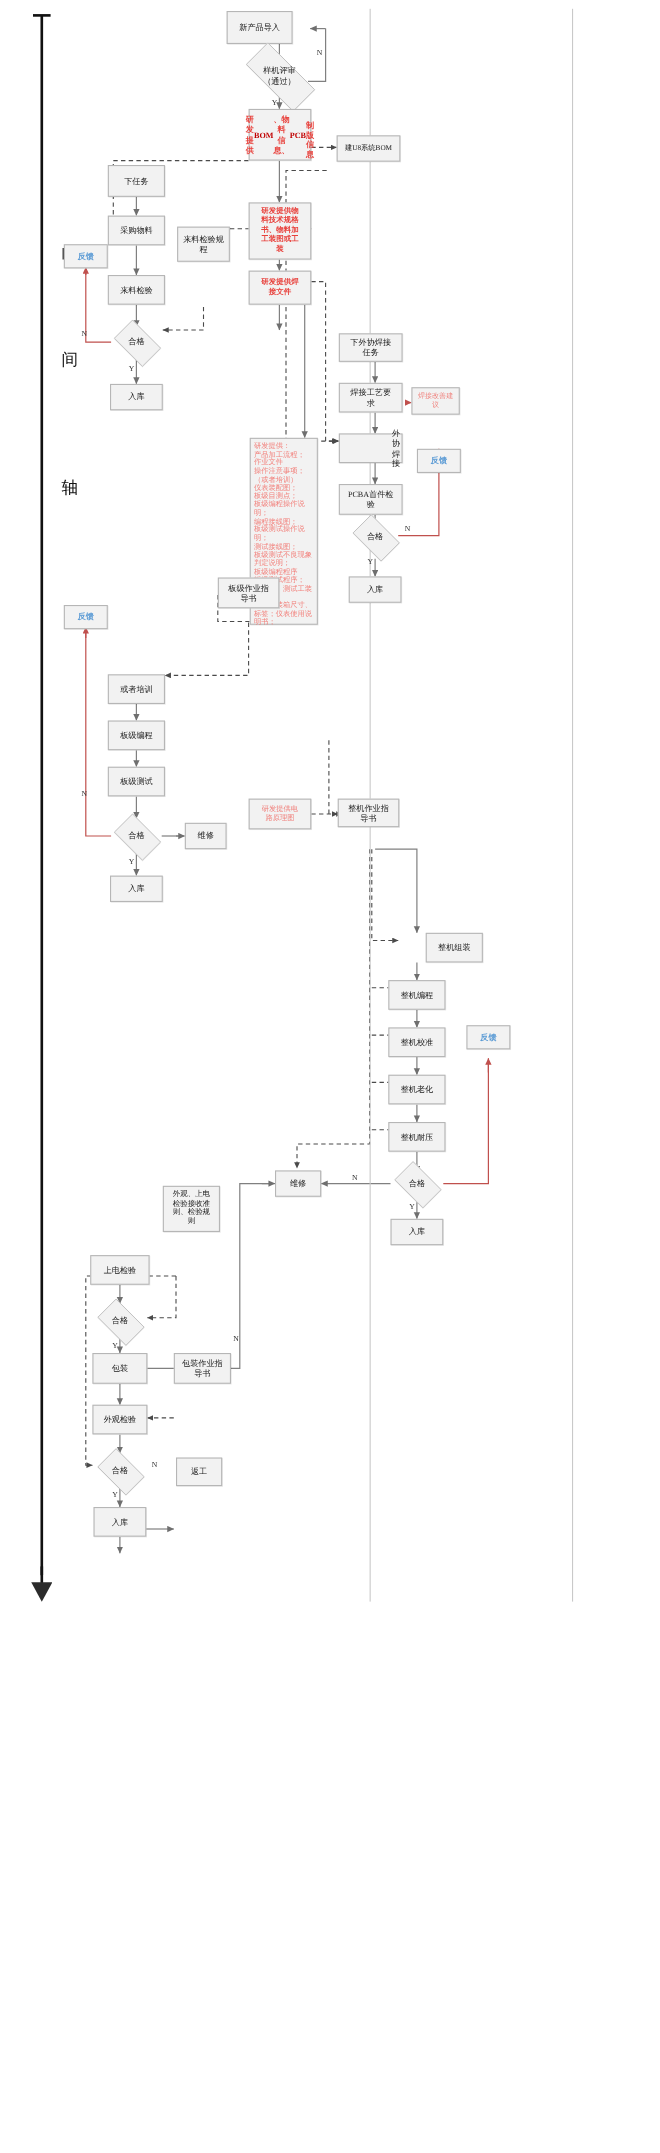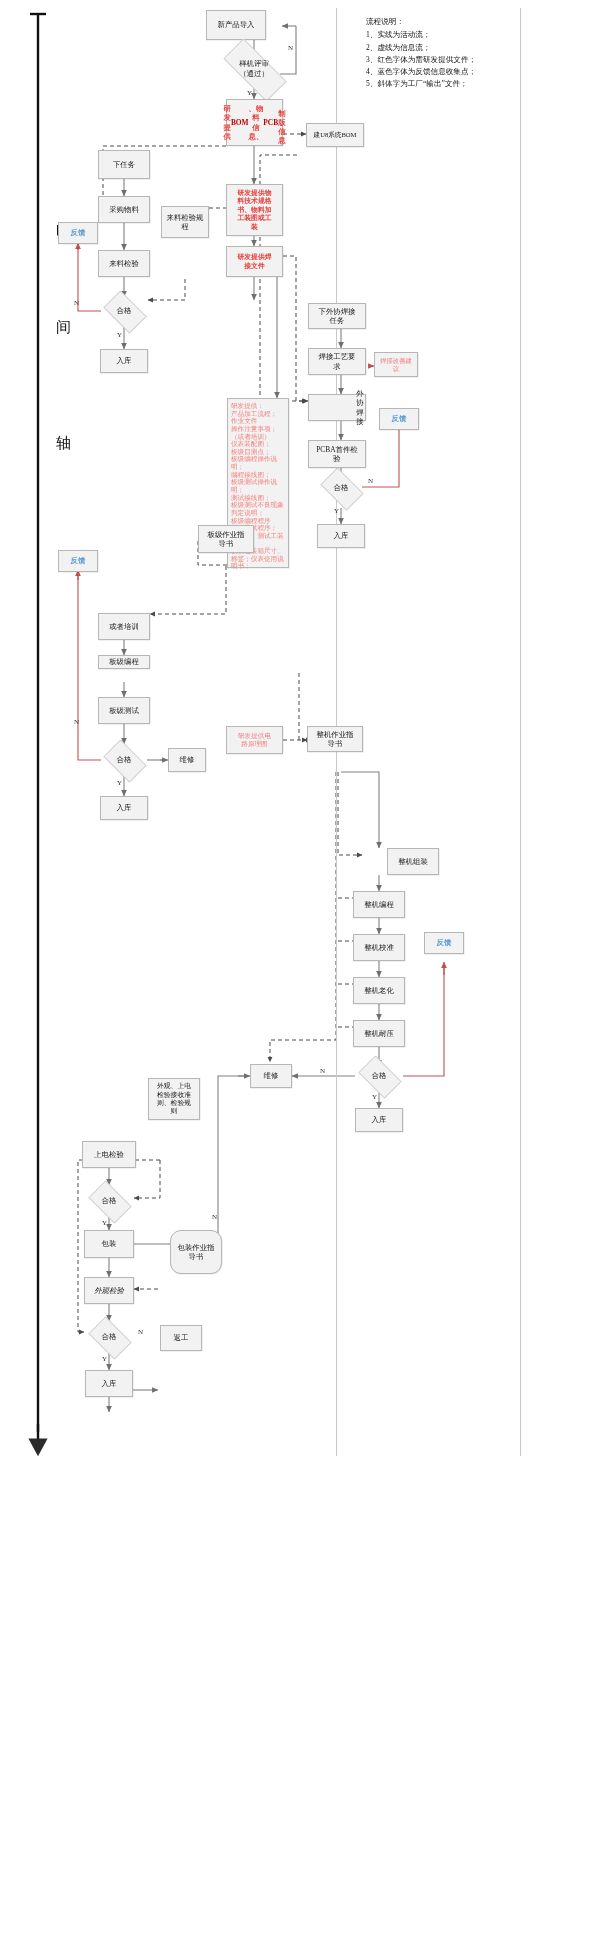--- a/index.html
+++ b/index.html
@@ -215,28 +215,20 @@
     <g stroke="#111" stroke-width="2.4" fill="none">
       <path d="M38,14 L38,1432"></path>
     </g>
     <path d="M38,1424 L38,1448" stroke="#111" stroke-width="2.4" fill="none" marker-end="url(#ahB)"></path>
     <path d="M30,14 L46,14" stroke="#111" stroke-width="2.4"></path>
   </svg>
 
   <div class="vrule" style="left:336px;top:8px;height:1448px;"></div>
   <div class="vrule" style="left:520px;top:8px;height:1448px;"></div>
 
-  <div id="legend">
-    <div class="ltitle">流程说明：</div>
-    <div class="litem">1、实线为活动流；</div>
-    <div class="litem">2、虚线为信息流；</div>
-    <div class="litem">3、红色字体为需研发提供文件；</div>
-    <div class="litem">4、蓝色字体为反馈信息收集点；</div>
-    <div class="litem">5、斜体字为工厂“输出”文件；</div>
-  </div>
 
   <div class="ftext axis" style="left:56px;top:222px;">时</div>
   <div class="ftext axis" style="left:56px;top:318px;">间</div>
   <div class="ftext axis" style="left:56px;top:434px;">轴</div>
 
   <div class="node" style="left:206px;top:10px;width:60px;height:30px;">新产品导入</div>
 
   <div class="diamond" style="left:212px;top:50px;width:84px;height:38px;">
     <div class="dshape"></div>
     <div class="dtxt" style="white-space:pre-line;">样机评审
@@ -301,21 +293,21 @@
 板级编程程序
 板级测试程序；
 （编程、测试工装图）；
 仪表包装箱尺寸、标签；仪表使用说明书；</div>
 
   <div class="node" style="left:198px;top:525px;width:56px;height:28px;white-space:pre-line;">板级作业指
 导书</div>
   <div class="node blue" style="left:58px;top:550px;width:40px;height:22px;">反馈</div>
 
   <div class="node" style="left:98px;top:613px;width:52px;height:27px;">或者培训</div>
-  <div class="node" style="left:98px;top:655px;width:52px;height:14px;">板级编程</div>
+  <div class="node" style="left:98px;top:655px;width:52px;height:27px;">板级编程</div>
   <div class="node" style="left:98px;top:697px;width:52px;height:27px;">板级测试</div>
 
   <div class="diamond" style="left:99px;top:744px;width:50px;height:32px;">
     <div class="dshape"></div>
     <div class="dtxt">合格</div>
   </div>
   <div class="node" style="left:168px;top:748px;width:38px;height:24px;">维修</div>
   <div class="node" style="left:100px;top:796px;width:48px;height:24px;">入库</div>
 
   <div class="node redline" style="left:226px;top:726px;width:57px;height:28px;white-space:pre-line;font-size:6.6px;">研发提供电
@@ -342,24 +334,24 @@
 则、检验规
 则</div>
   <div class="node" style="left:82px;top:1141px;width:54px;height:27px;">上电检验</div>
 
   <div class="diamond" style="left:84px;top:1185px;width:50px;height:32px;">
     <div class="dshape"></div>
     <div class="dtxt">合格</div>
   </div>
 
   <div class="node" style="left:84px;top:1230px;width:50px;height:28px;">包装</div>
-  <div class="node" style="left:170px;top:1230px;width:52px;height:44px;white-space:pre-line;border-radius:11px;">包装作业指
+  <div class="node" style="left:158px;top:1230px;width:52px;height:28px;white-space:pre-line;">包装作业指
 导书</div>
 
-  <div class="node" style="left:84px;top:1277px;width:50px;height:27px;font-style:italic;">外观检验</div>
+  <div class="node" style="left:84px;top:1277px;width:50px;height:27px;">外观检验</div>
 
   <div class="diamond" style="left:84px;top:1321px;width:50px;height:32px;">
     <div class="dshape"></div>
     <div class="dtxt">合格</div>
   </div>
   <div class="node" style="left:160px;top:1325px;width:42px;height:26px;">返工</div>
   <div class="node" style="left:85px;top:1370px;width:48px;height:27px;">入库</div>
 
   <div class="ftext" style="left:288px;top:44px;">N</div>
   <div class="ftext" style="left:247px;top:89px;">Y</div>

